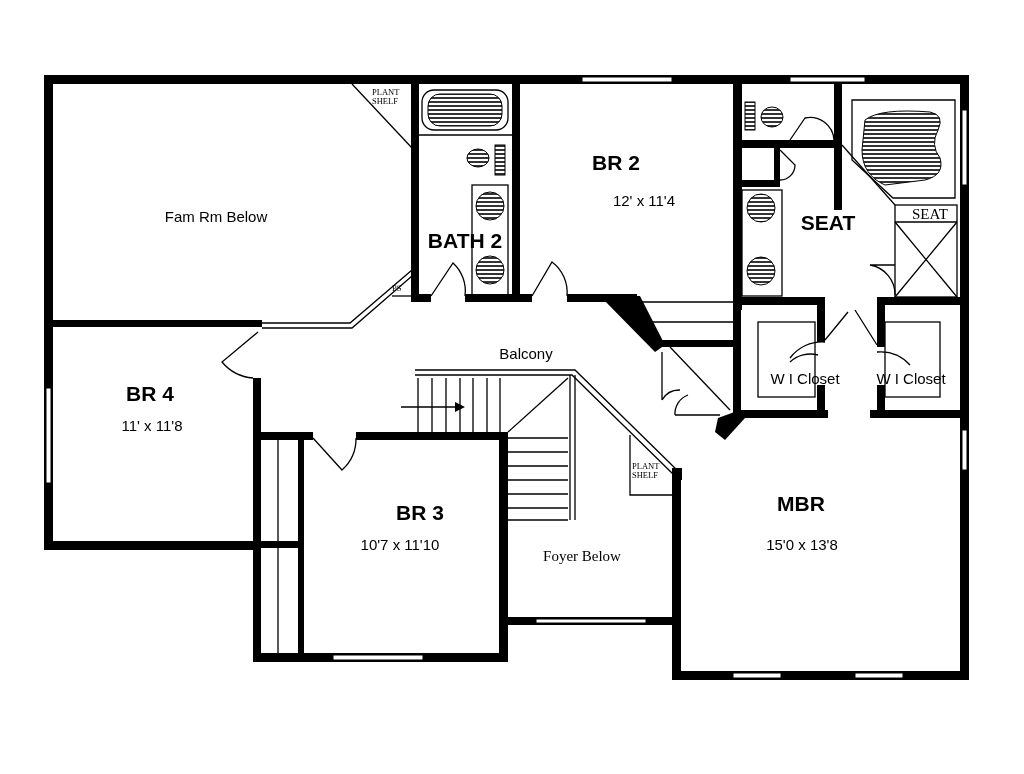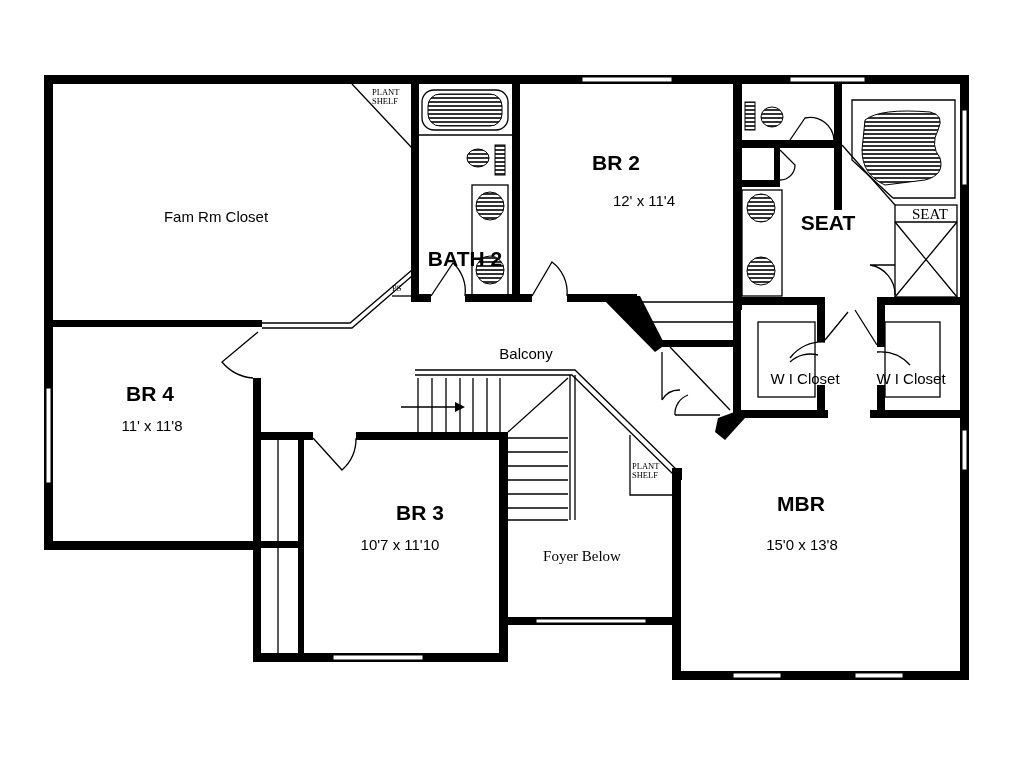--- a/index.html
+++ b/index.html
@@ -158,23 +158,23 @@
     <circle cx="761" cy="208" r="14"></circle>
     <circle cx="761" cy="271" r="14"></circle>
   </g>
 
   <g>
     <line x1="401" y1="407" x2="455" y2="407" stroke="#000" stroke-width="1.3"></line>
     <polygon points="455,402 465,407 455,412" fill="#000"></polygon>
   </g>
 </svg>
 
-<div class="lbl plain" style="left:216px;top:216px;">Fam Rm Closet</div>
-
-<div class="lbl room" style="left:465px;top:240px;margin-top:18px;">BATH 2</div>
+<div class="lbl plain" style="left:216px;top:216px;">Fam Rm Below</div>
+
+<div class="lbl room" style="left:465px;top:240px;">BATH 2</div>
 
 <div class="lbl room" style="left:616px;top:162px;">BR 2</div>
 <div class="lbl dim" style="left:644px;top:192px;margin-top:8px;">12' x 11'4</div>
 
 <div class="lbl room" style="left:828px;top:222px;">SEAT</div>
 
 <div class="lbl plain" style="left:526px;top:353px;">Balcony</div>
 
 <div class="lbl room" style="left:150px;top:393px;">BR 4</div>
 <div class="lbl dim" style="left:152px;top:425px;">11' x 11'8</div>

